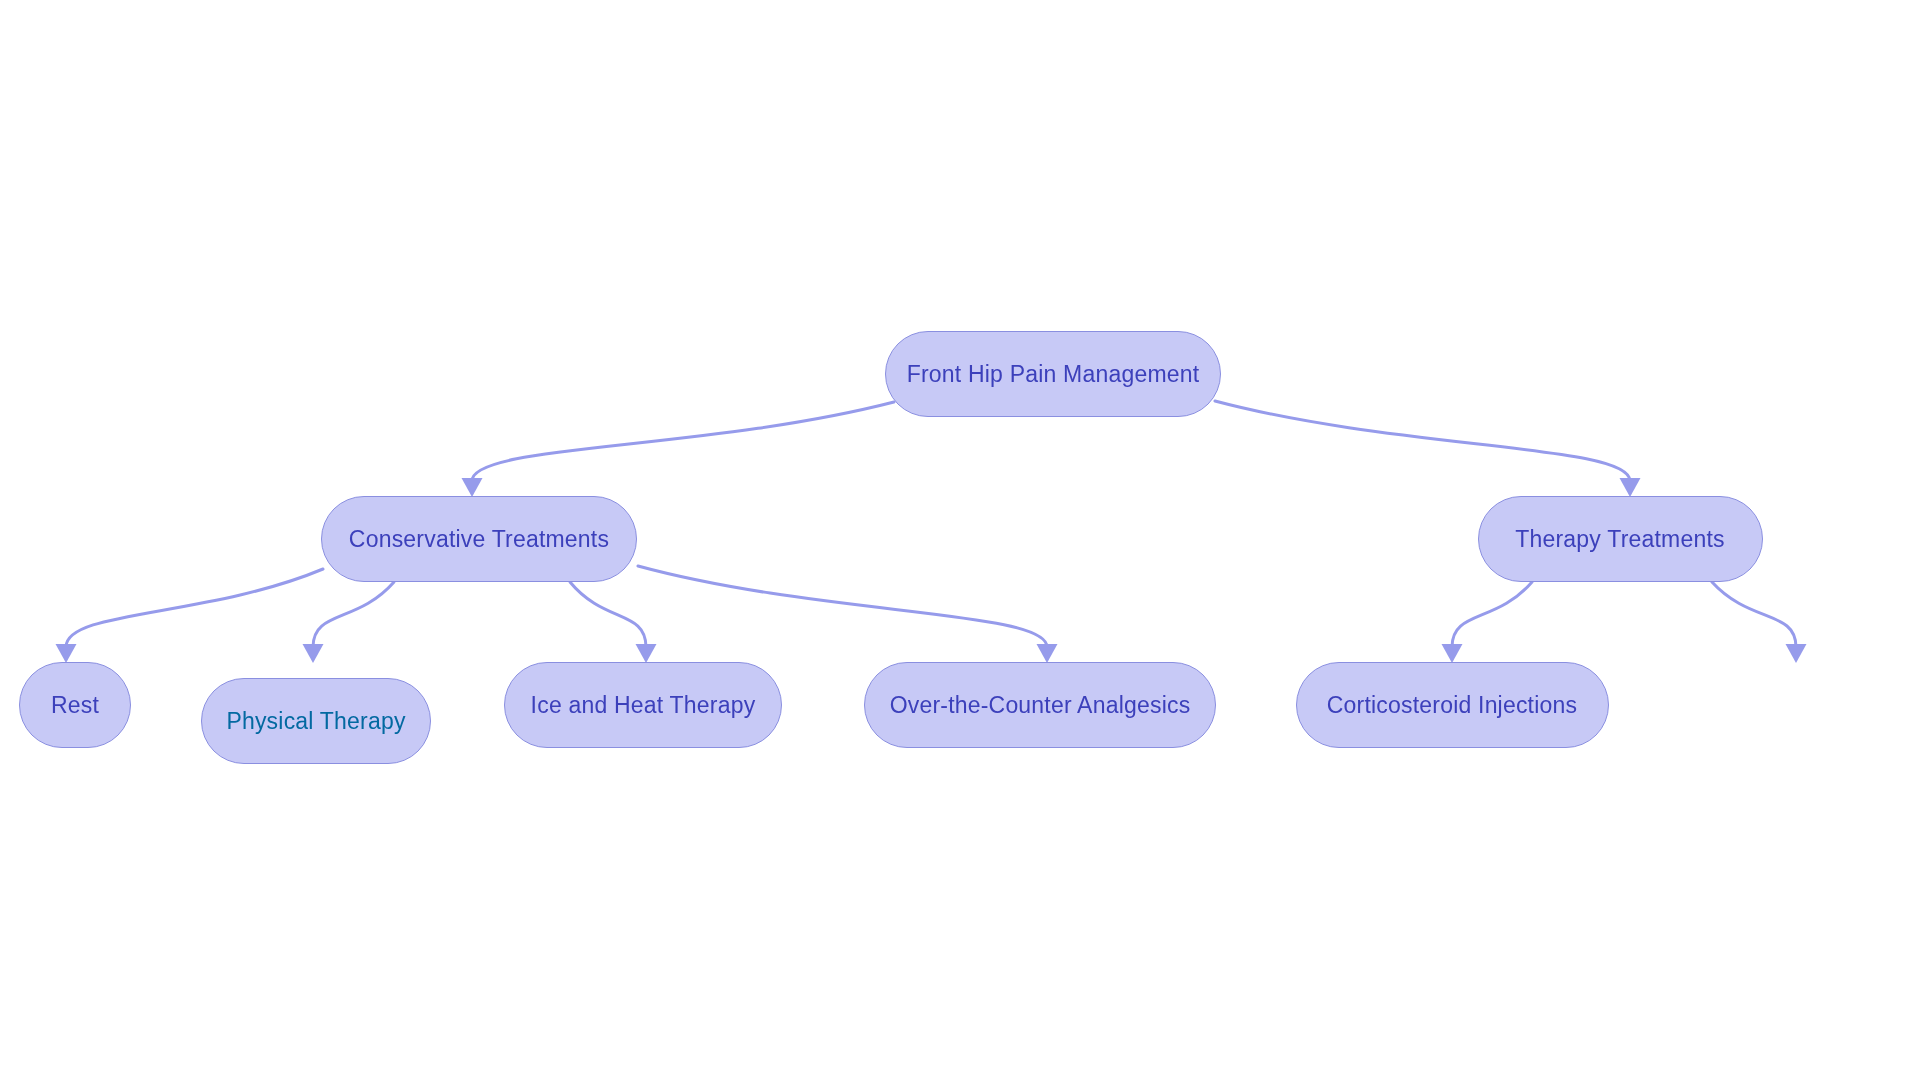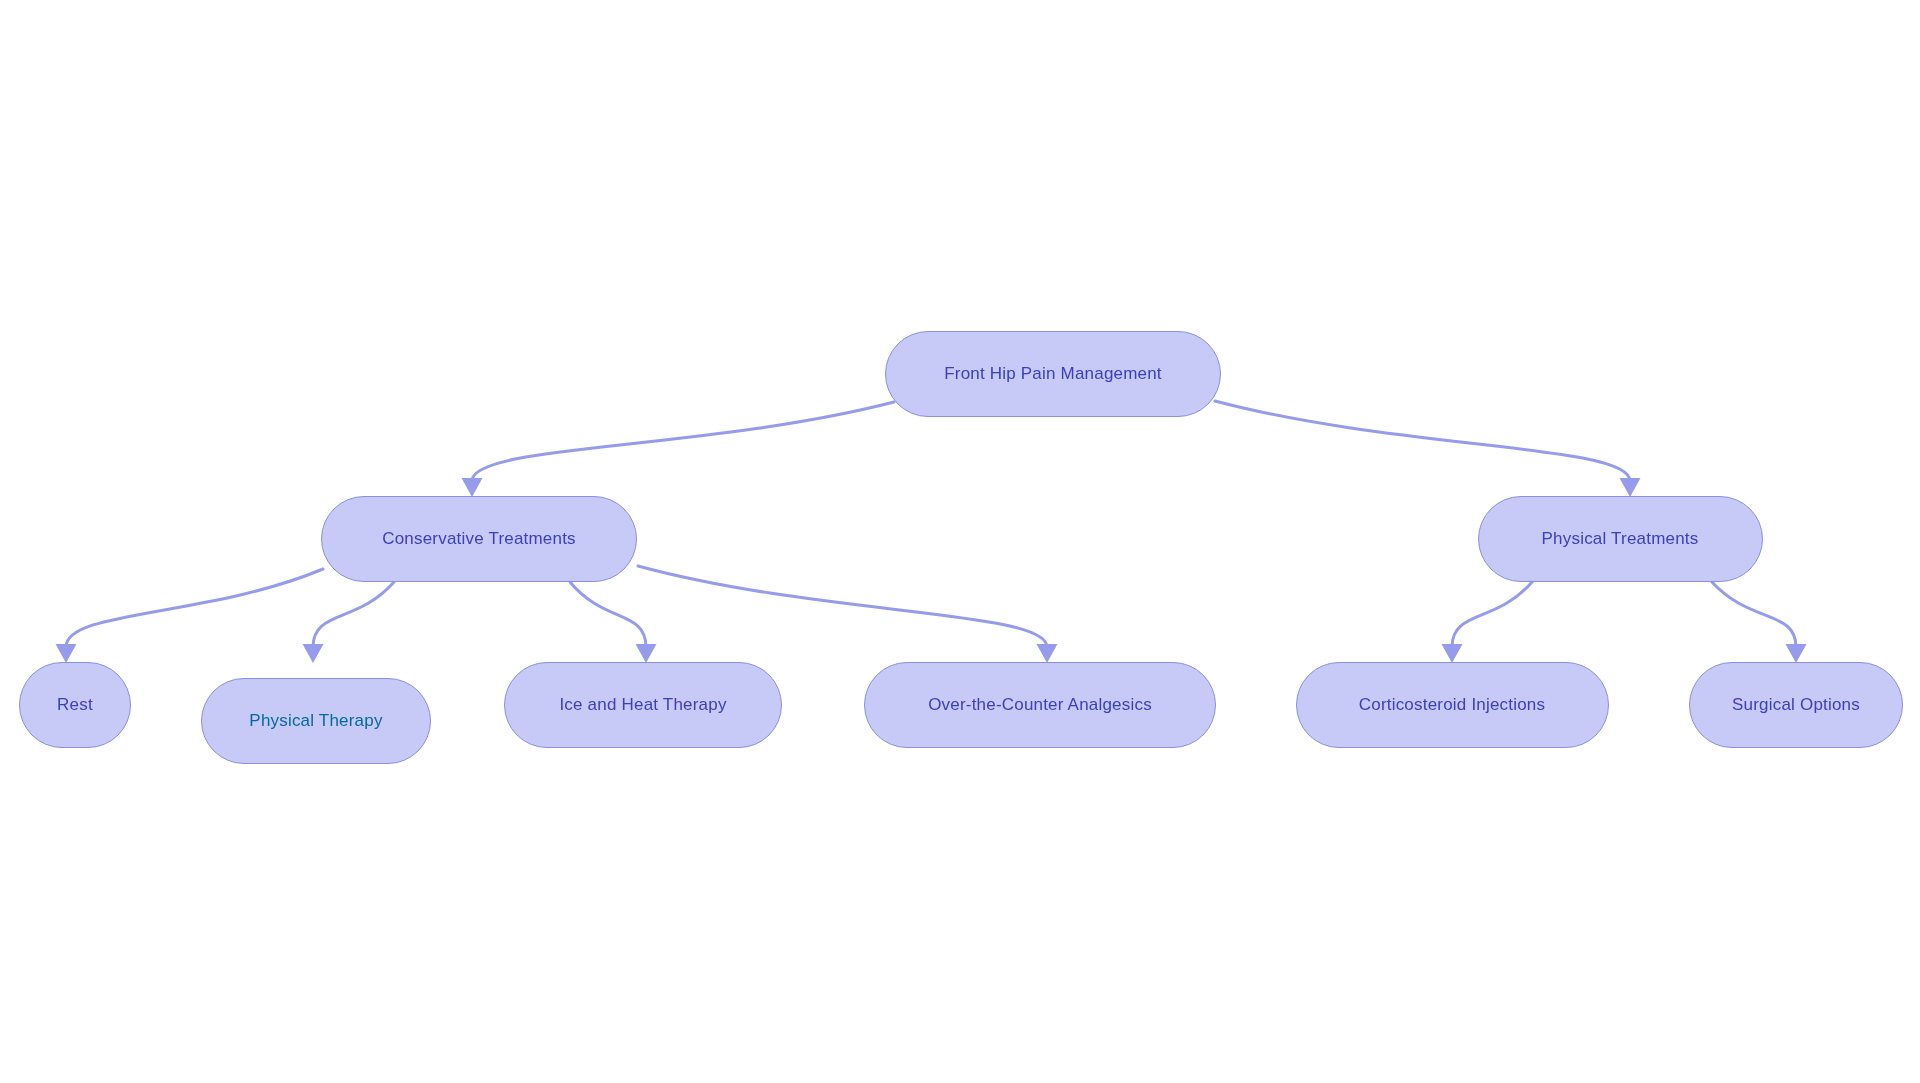--- a/index.html
+++ b/index.html
@@ -24,21 +24,21 @@
     pointer-events: none;
   }
   .node {
     position: absolute;
     height: 86px;
     box-sizing: border-box;
     border-radius: 43px;
     display: flex;
     align-items: center;
     justify-content: center;
-    font-size: 17px;
+    font-size: 23px;
     letter-spacing: 0.2px;
     white-space: nowrap;
     text-align: center;
   }
 </style>
 </head>
 <body>
 
 <div class="canvas">
 
@@ -58,27 +58,26 @@
       <path d="M 1532 582 C 1496 623.6, 1452 610, 1452 647" fill="none" stroke="#969beb" stroke-width="3" stroke-linecap="round"></path>
       <polygon points="1441.5,644 1462.5,644 1452,663" fill="#969beb"></polygon>
       <path d="M 1712 582 C 1749.8 623.6, 1796 610, 1796 647" fill="none" stroke="#969beb" stroke-width="3" stroke-linecap="round"></path>
       <polygon points="1785.5,644 1806.5,644 1796,663" fill="#969beb"></polygon>
     </svg>
 
   <div class="node" id="node-root" style="left: 885px; top: 331px; width: 336px; background: rgb(199, 201, 246); border: 1.5px solid rgb(138, 143, 224); color: rgb(60, 64, 187);">Front Hip Pain Management</div>
 
   <div class="node" id="node-conservative" style="left: 321px; top: 496px; width: 316px; background: rgb(199, 201, 246); border: 1.5px solid rgb(138, 143, 224); color: rgb(60, 64, 187); text-align: center;">Conservative Treatments</div>
 
-  <div class="node" id="node-advanced" style="left: 1477.5px; top: 496px; width: 285px; background: rgb(199, 201, 246); border: 1.5px solid rgb(138, 143, 224); color: rgb(60, 64, 187);">Physical Treatments</div>
+  <div class="node" id="node-advanced" style="left: 1477.5px; top: 496px; width: 285px; background: rgb(199, 201, 246); border: 1.5px solid rgb(138, 143, 224); color: rgb(60, 64, 187);">Therapy Treatments</div>
 
   <div class="node" id="node-rest" style="left: 19px; top: 662px; width: 112px; background: rgb(199, 201, 246); border: 1.5px solid rgb(138, 143, 224); color: rgb(60, 64, 187);">Rest</div>
 
   <div class="node" id="node-physical" style="left: 201px; top: 666px; width: 230px; background: rgb(199, 201, 246); border: 1.5px solid rgb(138, 143, 224); color: #0369a1; margin-top: 12px;">Physical Therapy</div>
 
   <div class="node" id="node-otc" style="left: 864px; top: 662px; width: 352px; background: rgb(199, 201, 246); border: 1.5px solid rgb(138, 143, 224); color: rgb(60, 64, 187);">Over-the-Counter Analgesics</div>
 
   <div class="node" id="node-ice" style="left: 504px; top: 662px; width: 278px; background: rgb(199, 201, 246); border: 1.5px solid rgb(138, 143, 224); color: rgb(60, 64, 187);">Ice and Heat Therapy</div>
 
   <div class="node" id="node-cortico" style="left: 1295.5px; top: 662px; width: 313px; background: rgb(199, 201, 246); border: 1.5px solid rgb(138, 143, 224); color: rgb(60, 64, 187);">Corticosteroid Injections</div>
 
-  <div class="node" id="node-surgical" style="left: 1689px; top: 662px; width: 214px; background: rgb(199, 201, 246); border: 1.5px solid rgb(138, 143, 224); color: rgb(60, 64, 187);">Surgical Options</div>
 
 </div>
 
 </body></html>

